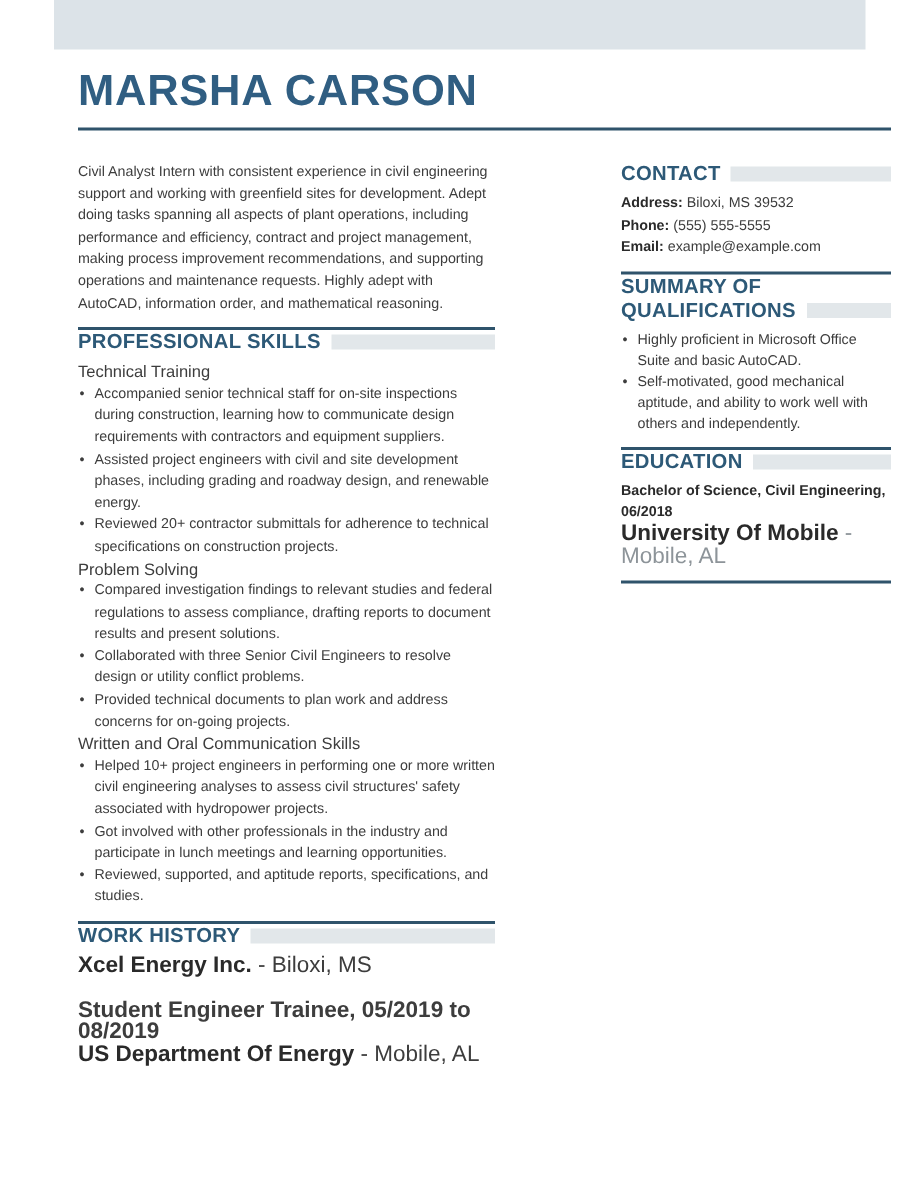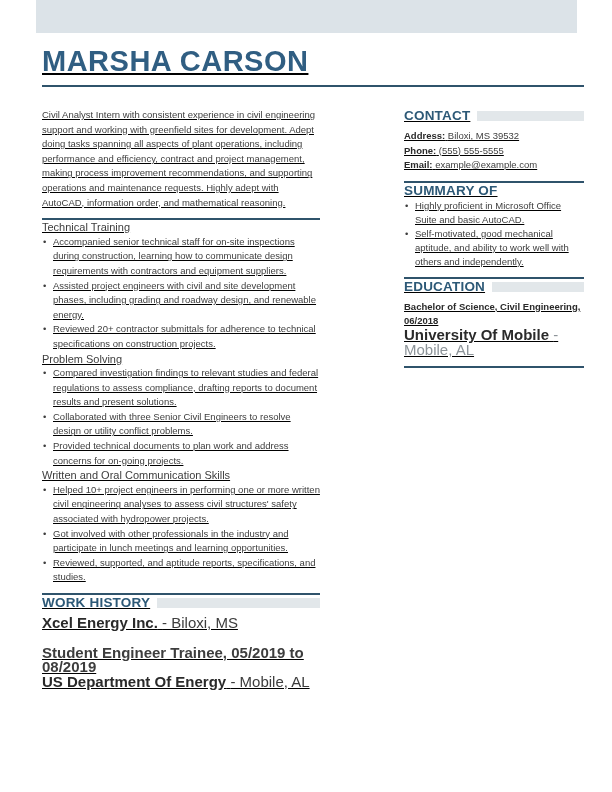--- a/index.html
+++ b/index.html
@@ -8,21 +8,21 @@
     width: 612px; height: 792px;
     position: relative; overflow: hidden;
     font-family: "Liberation Sans", sans-serif;
     -webkit-font-smoothing: antialiased;
   }
   .topbar {
     position: absolute; left: 36px; top: 0;
     width: 541px; height: 33px;
     background: #dce3e8;
   }
-  .content { position: absolute; left: 42px; top: 33px; width: 542px; text-decoration: underline; }
+  .content { position: absolute; left: 52px; top: 33px; width: 542px; }
   .name {
     margin-top: 11px;
     font-size: 29px; font-weight: bold;
     color: #305e82; letter-spacing: 0.5px;
     line-height: 34px;
   }
   .name-rule { border-bottom: 2px solid #2f536b; margin-top: 7px; }
   .columns { display: flex; margin-top: 21px; }
   .col-left { width: 278px; }
   .col-right { width: 180px; margin-left: 84px; }
@@ -72,20 +72,24 @@
     <div class="columns">
 
       <div class="col-left">
 
         <div class="sec">
           <p class="body-text">Civil Analyst Intern with consistent experience in civil engineering support and working with greenfield sites for development. Adept doing tasks spanning all aspects of plant operations, including performance and efficiency, contract and project management, making process improvement recommendations, and supporting operations and maintenance requests. Highly adept with AutoCAD, information order, and mathematical reasoning.</p>
           <div class="divider"></div>
         </div>
 
         <div class="sec">
+          <div class="sec-head">
+            <span class="sec-title">PROFESSIONAL SKILLS</span>
+            <span class="sec-bar"></span>
+          </div>
 
           <div class="subhead">Technical Training</div>
           <ul class="blist">
             <li>Accompanied senior technical staff for on-site inspections during construction, learning how to communicate design requirements with contractors and equipment suppliers.</li>
             <li>Assisted project engineers with civil and site development phases, including grading and roadway design, and renewable energy.</li>
             <li>Reviewed 20+ contractor submittals for adherence to technical specifications on construction projects.</li>
           </ul>
 
           <div class="subhead">Problem Solving</div>
           <ul class="blist">
@@ -145,20 +149,24 @@
           </div>
           <div class="contact-line">
             <span class="b">Email:</span>
             <span>example@example.com</span>
           </div>
           <div class="divider"></div>
         </div>
 
         <div class="sec">
           <div class="sec-title">SUMMARY OF</div>
+          <div class="sec-head">
+            <span class="sec-title">QUALIFICATIONS</span>
+            <span class="sec-bar"></span>
+          </div>
           <ul class="blist">
             <li>Highly proficient in Microsoft Office Suite and basic AutoCAD.</li>
             <li>Self-motivated, good mechanical aptitude, and ability to work well with others and independently.</li>
           </ul>
           <div class="divider"></div>
         </div>
 
         <div class="sec">
           <div class="sec-head">
             <span class="sec-title">EDUCATION</span>

